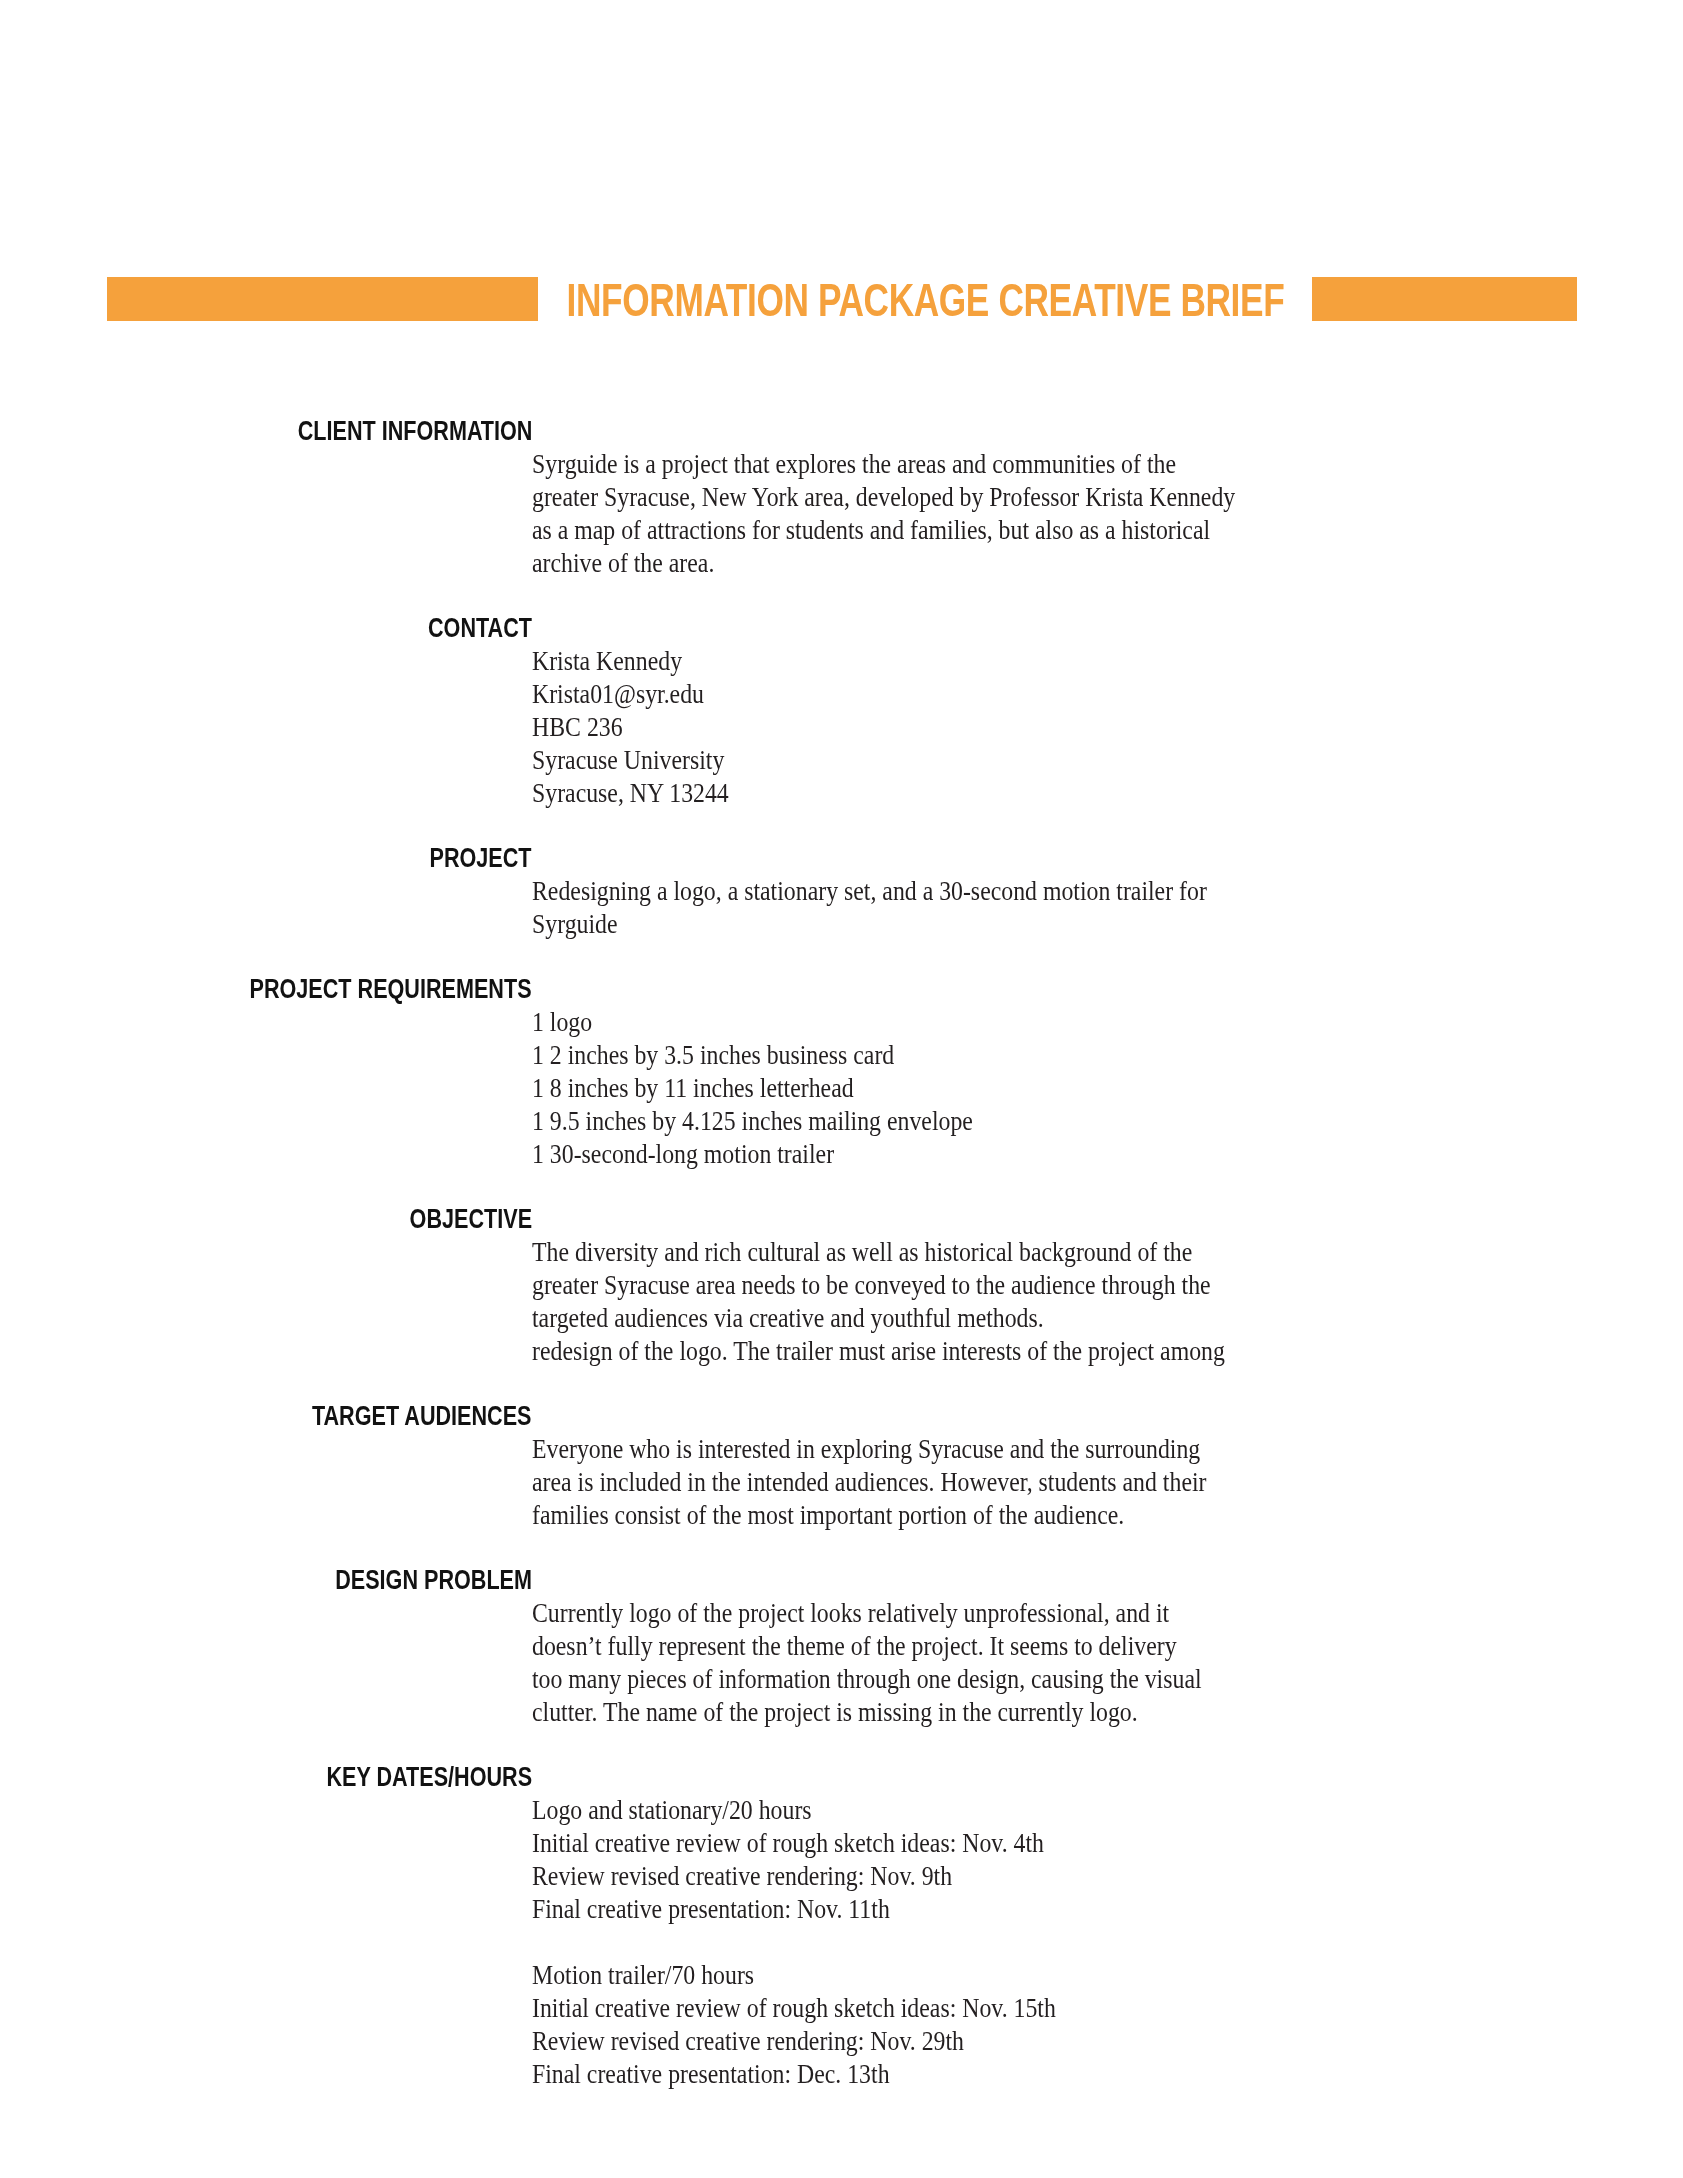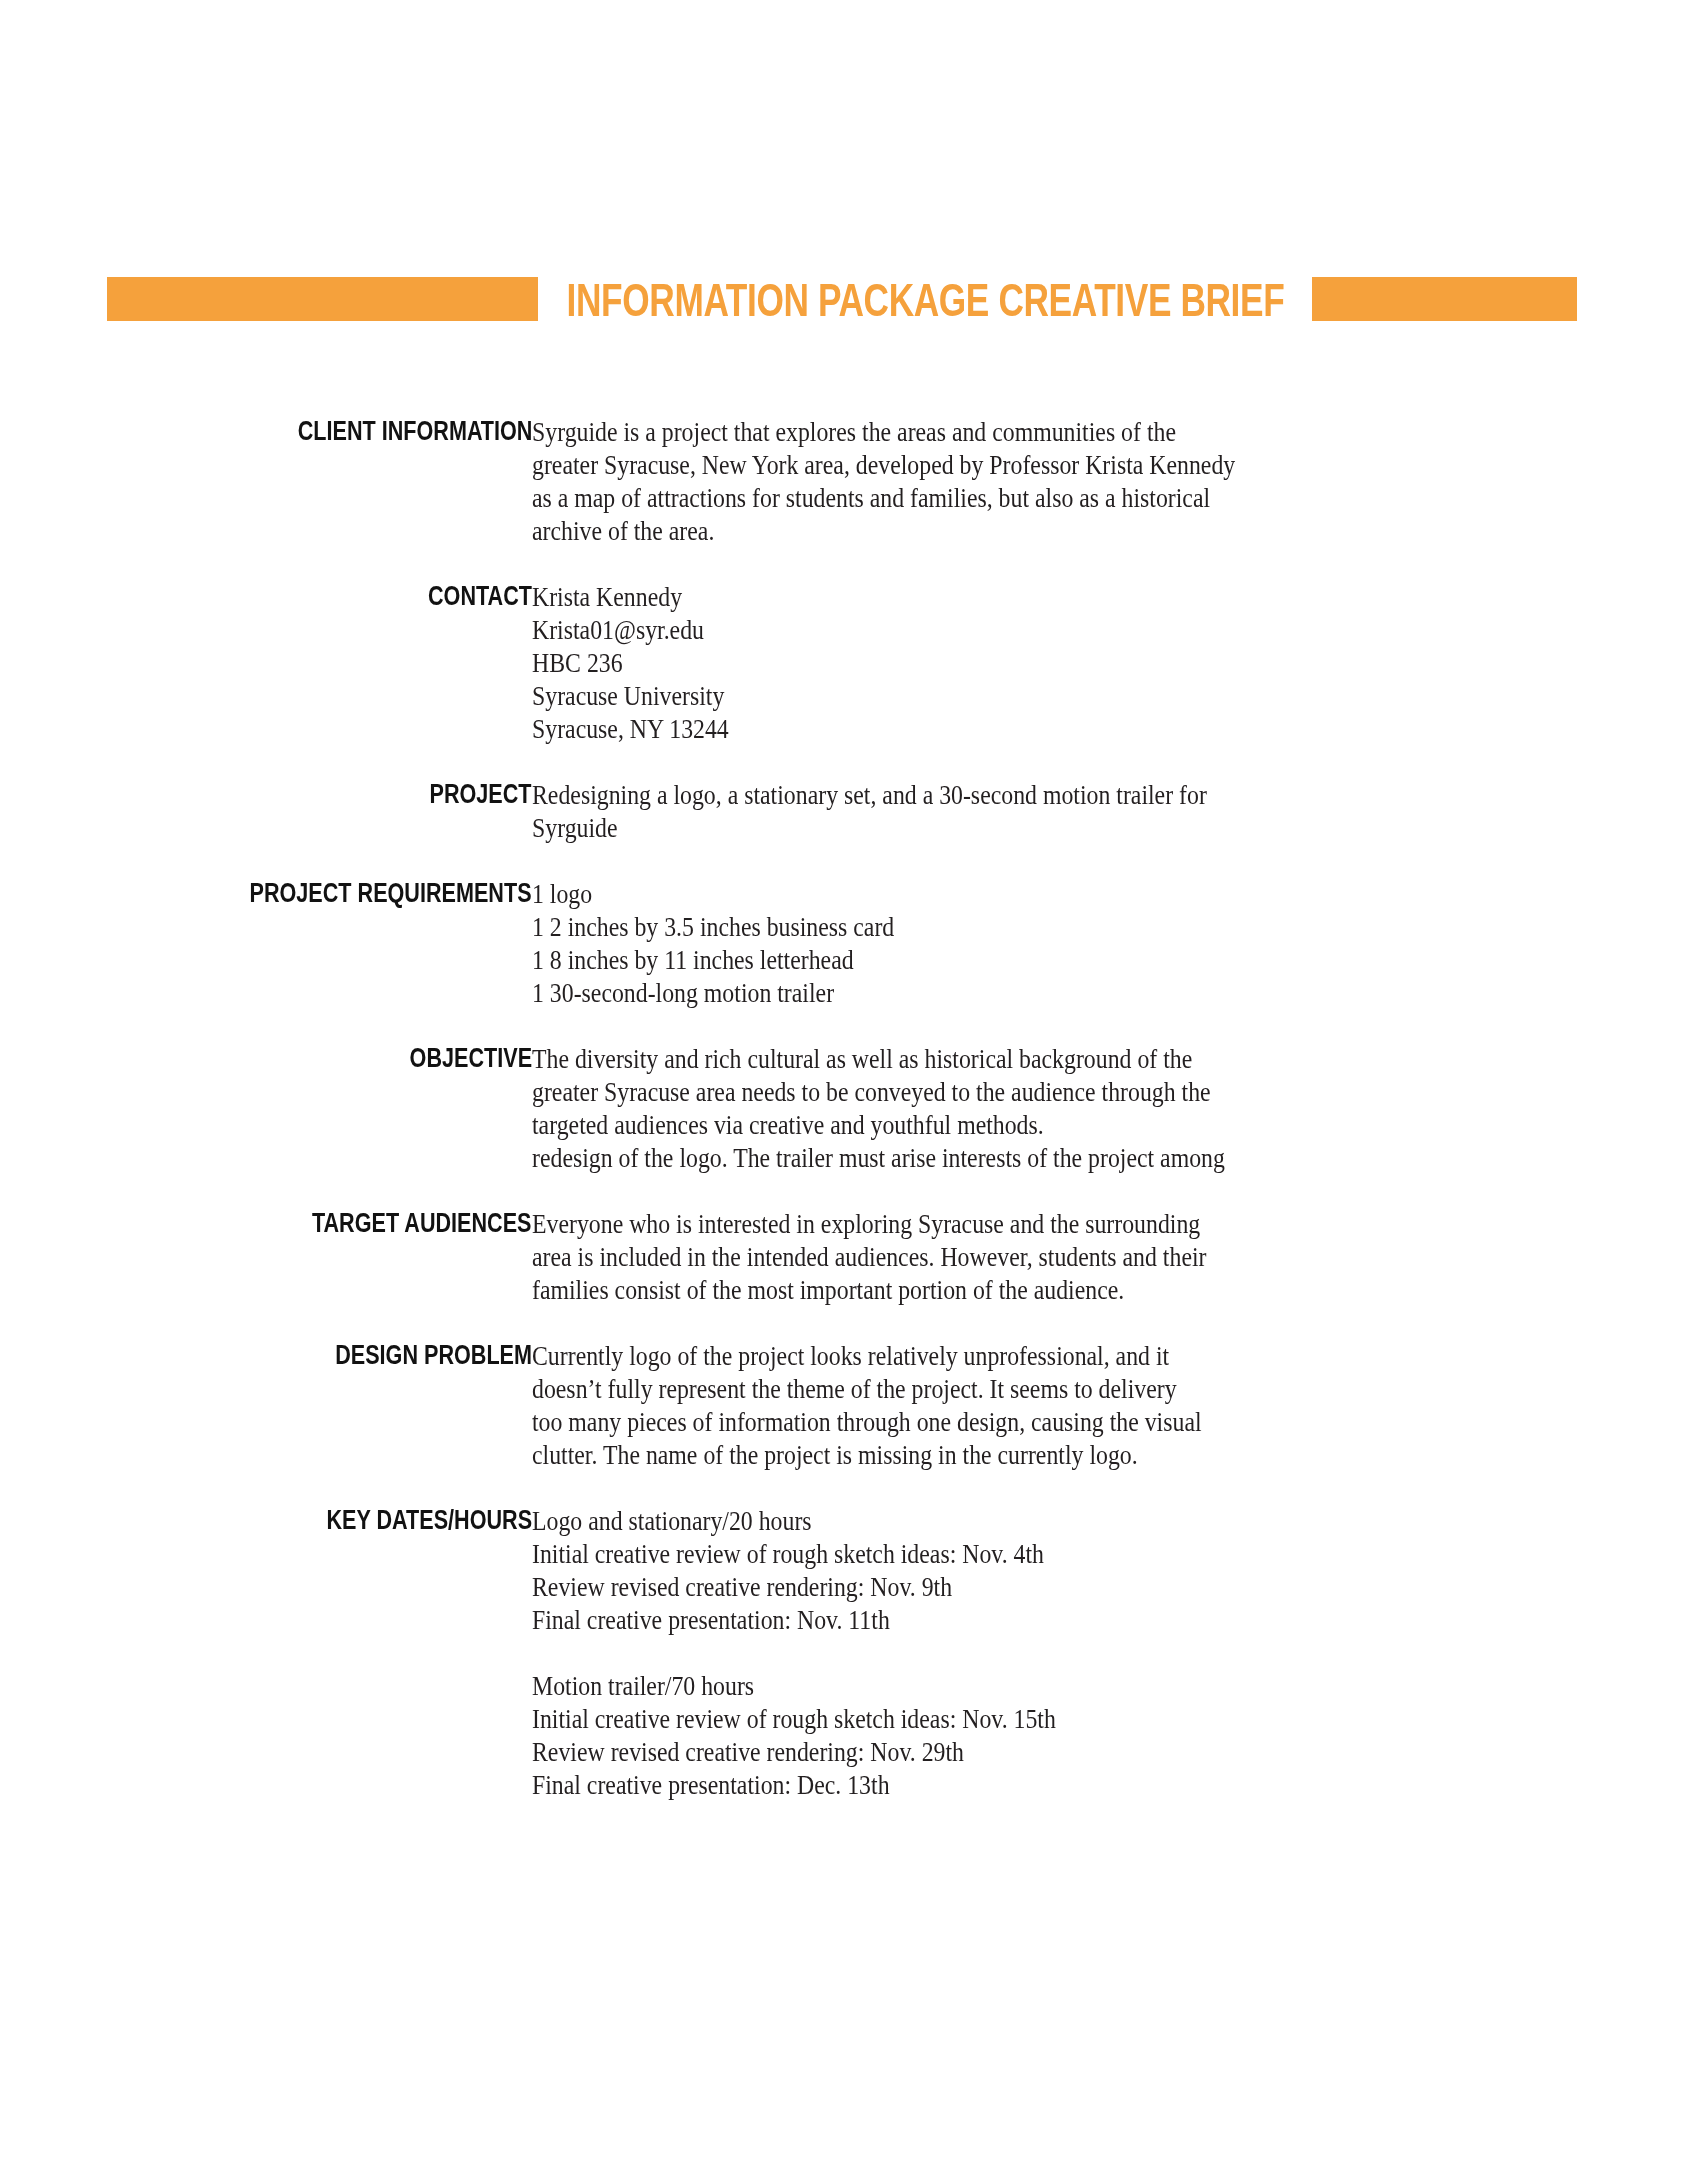--- a/index.html
+++ b/index.html
@@ -75,20 +75,21 @@
   .section-label > span {
     display: inline-block;
     transform: scaleX(0.8);
     transform-origin: 100% 50%;
   }
   .section-content {
     font-family: "Liberation Serif", serif;
     font-size: 28px;
     line-height: 33px;
     color: var(--text, #231F20);
+    margin-top: 32px;
   }
   .content-line {
     white-space: nowrap;
     height: 33px;
   }
   .content-line > span {
     display: inline-block;
     transform: scaleX(0.85);
     transform-origin: 0 50%;
   }
@@ -130,20 +131,21 @@
           <div class="content-line"><span>Redesigning a logo, a stationary set, and a 30-second motion trailer for</span></div>
           <div class="content-line"><span>Syrguide</span></div>
         </div>
       </div>
       <div class="section">
         <div class="section-label"><span>PROJECT REQUIREMENTS</span></div>
         <div class="section-content">
           <div class="content-line"><span>1 logo</span></div>
           <div class="content-line"><span>1 2 inches by 3.5 inches business card</span></div>
           <div class="content-line"><span>1 8 inches by 11 inches letterhead</span></div>
+          <div class="content-line"><span>1 9.5 inches by 4.125 inches mailing envelope</span></div>
           <div class="content-line"><span>1 30-second-long motion trailer</span></div>
         </div>
       </div>
       <div class="section">
         <div class="section-label"><span>OBJECTIVE</span></div>
         <div class="section-content">
           <div class="content-line"><span>The diversity and rich cultural as well as historical background of the</span></div>
           <div class="content-line"><span>greater Syracuse area needs to be conveyed to the audience through the</span></div>
           <div class="content-line"><span>targeted audiences via creative and youthful methods.</span></div>
           <div class="content-line"><span>redesign of the logo. The trailer must arise interests of the project among</span></div>

